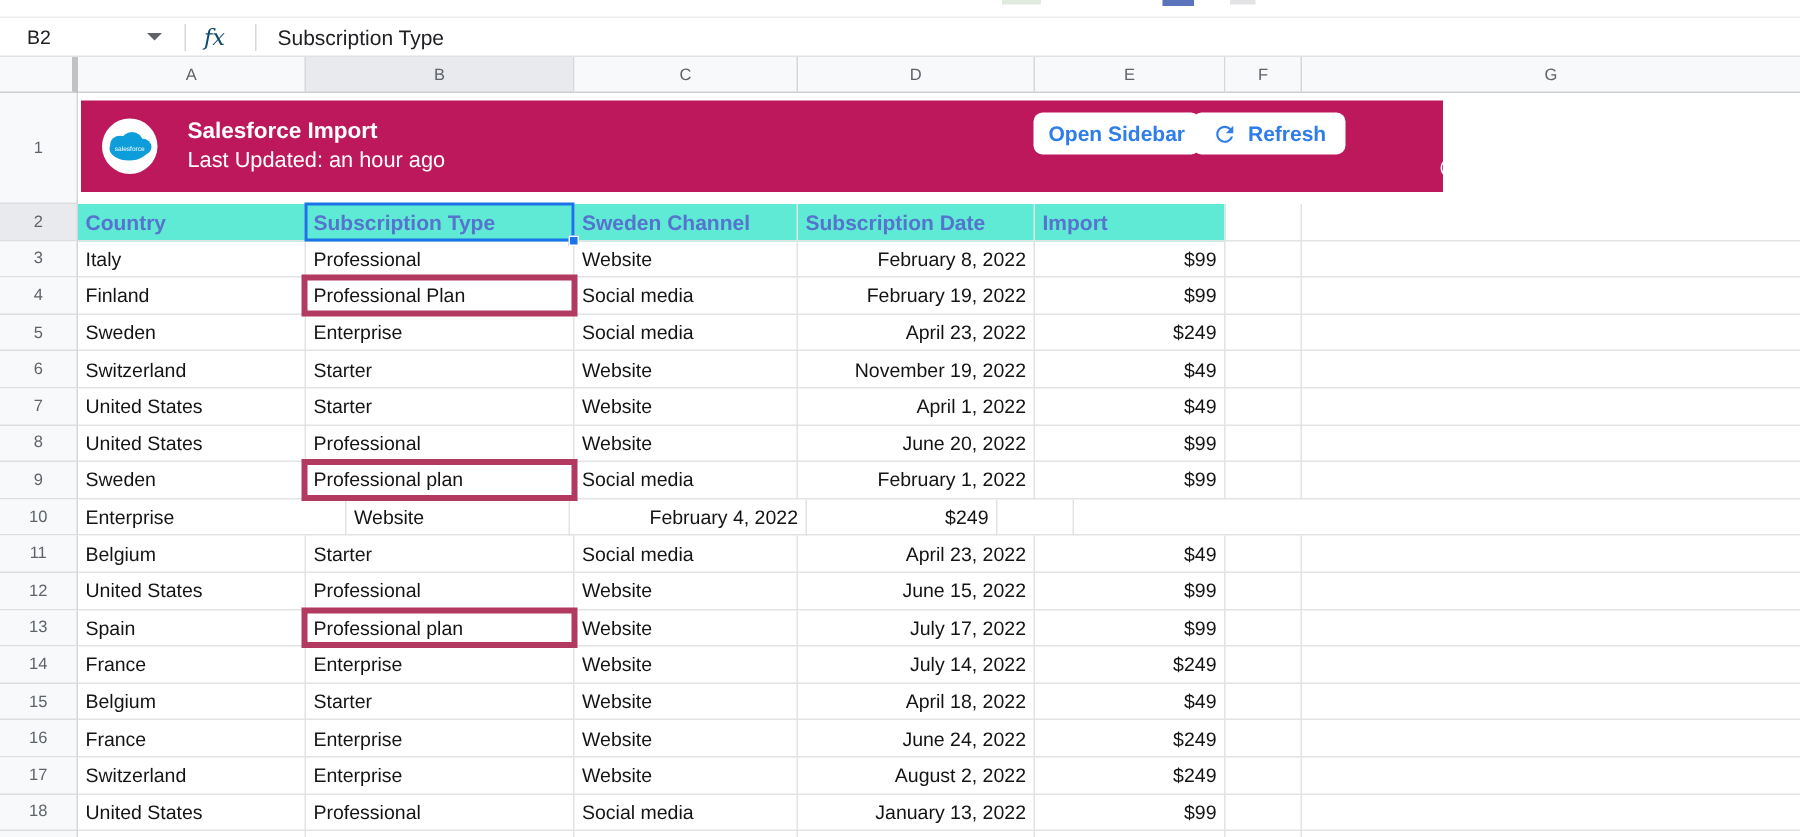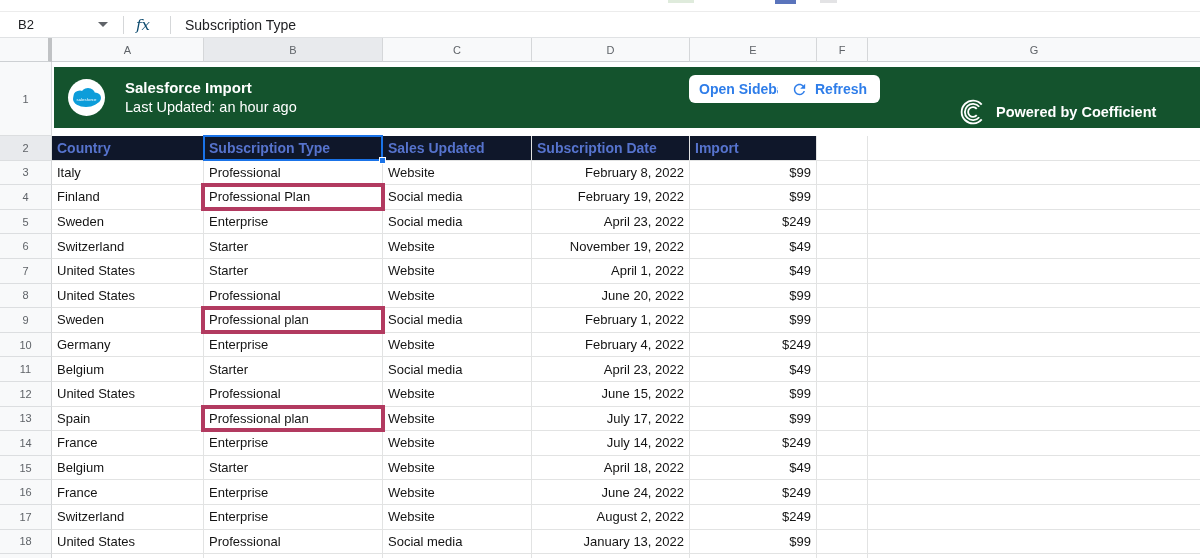--- a/index.html
+++ b/index.html
@@ -42,36 +42,36 @@
     font-size:13px; color:#141414; display:flex; align-items:center; overflow:hidden; white-space:nowrap; }
   .gut { width:52px; background:#F8F9FA; border-right:1px solid #D5D7D9; border-bottom:1px solid #DCDEE0;
     display:flex; align-items:center; justify-content:center; font-size:11px; color:#5F6368; }
   .cell.txt { padding-left:5px; }
   .cell.num { justify-content:flex-end; padding-right:5px; }
   .c-g { flex:1; border-right:none; }
 
   
   #banner-row { height:74px; position:relative; }
   #banner-row .gut { height:74px; }
-  #banner { position:absolute; left:54px; top:5px; width:1146px; height:61px; background:#14532d; }
+  #banner { position:absolute; left:54px; top:5px; width:908px; height:61px; background:#be185d; }
   #sf-logo { position:absolute; left:14px; top:12px; width:37px; height:37px; background:#fff; border-radius:50%;
     display:flex; align-items:center; justify-content:center; overflow:hidden; }
   #banner-titles { position:absolute; left:71px; top:11px; color:#fff; }
   #banner-title { font-size:15px; font-weight:bold; line-height:20px; }
   #banner-subtitle { font-size:14.5px; line-height:19px; }
   .banner-btn { position:absolute; top:8px; height:28px; background:#fff; border-radius:6px;
     display:flex; align-items:center; color:#2E7DE9; font-weight:bold; font-size:14px; }
   #btn-open { left:635px; padding:0 10px; }
-  #btn-refresh { left:724px; padding:0 13px; gap:7px; }
+  #btn-refresh { left:741px; padding:0 13px; gap:7px; }
   #powered { position:absolute; left:906px; top:8px; height:28px; display:flex; align-items:center; gap:10px;
     color:#fff; font-weight:bold; font-size:14.5px;margin-top:23px; }
 
   
   #header-row .gut { background:#E8EAED; }
-  .hcell { background:#0f172a; border-right:1px solid #E2E3E3; border-bottom:1px solid #E2E3E3;
+  .hcell { background:#5eead4; border-right:1px solid #E2E3E3; border-bottom:1px solid #E2E3E3;
     font-size:14px; font-weight:bold; color:#5673CD; display:flex; align-items:center; padding-left:5px;
     white-space:nowrap; overflow:hidden; }
   #hdr-b { position:relative; overflow:visible; }
   #hdr-b::after { content:''; position:absolute; left:-1px; top:-1px; right:-1px; bottom:-1px;
     border:2px solid #1A73E8; pointer-events:none; z-index:3; }
   #fill-handle { position:absolute; right:-4px; bottom:-4px; width:7px; height:7px; background:#1A73E8;
     border:1px solid #fff; z-index:4; }
 
   
   .cell.type-cell { position:relative; overflow:visible; }
@@ -150,21 +150,21 @@
       </div>
     </div>
 
     <div id="header-row" class="row">
       <div class="gut">2</div>
       <div class="hcell w-a">Country</div>
       <div class="hcell w-b" id="hdr-b">
         <span>Subscription Type</span>
         <div id="fill-handle"></div>
       </div>
-      <div class="hcell w-c">Sales Updated</div>
+      <div class="hcell w-c">Sweden Channel</div>
       <div class="hcell w-d">Subscription Date</div>
       <div class="hcell w-e">Import</div>
       <div class="cell w-f"></div>
       <div class="cell c-g"></div>
     </div>
 
     <div id="rows-host">
         <div class="row">
     <div class="gut">3</div>
     <div class="cell txt w-a">Italy</div>
@@ -251,21 +251,20 @@
       <div class="flag-box"></div>
     </div>
     <div class="cell txt w-c">Social media</div>
     <div class="cell num w-d">February 1, 2022</div>
     <div class="cell num w-e">$99</div>
     <div class="cell w-f"></div>
     <div class="cell c-g"></div>
   </div>
         <div class="row">
     <div class="gut">10</div>
-    <div class="cell txt w-a">Germany</div>
     <div class="cell txt w-b type-cell">
       <span>Enterprise</span>
 
     </div>
     <div class="cell txt w-c">Website</div>
     <div class="cell num w-d">February 4, 2022</div>
     <div class="cell num w-e">$249</div>
     <div class="cell w-f"></div>
     <div class="cell c-g"></div>
   </div>

